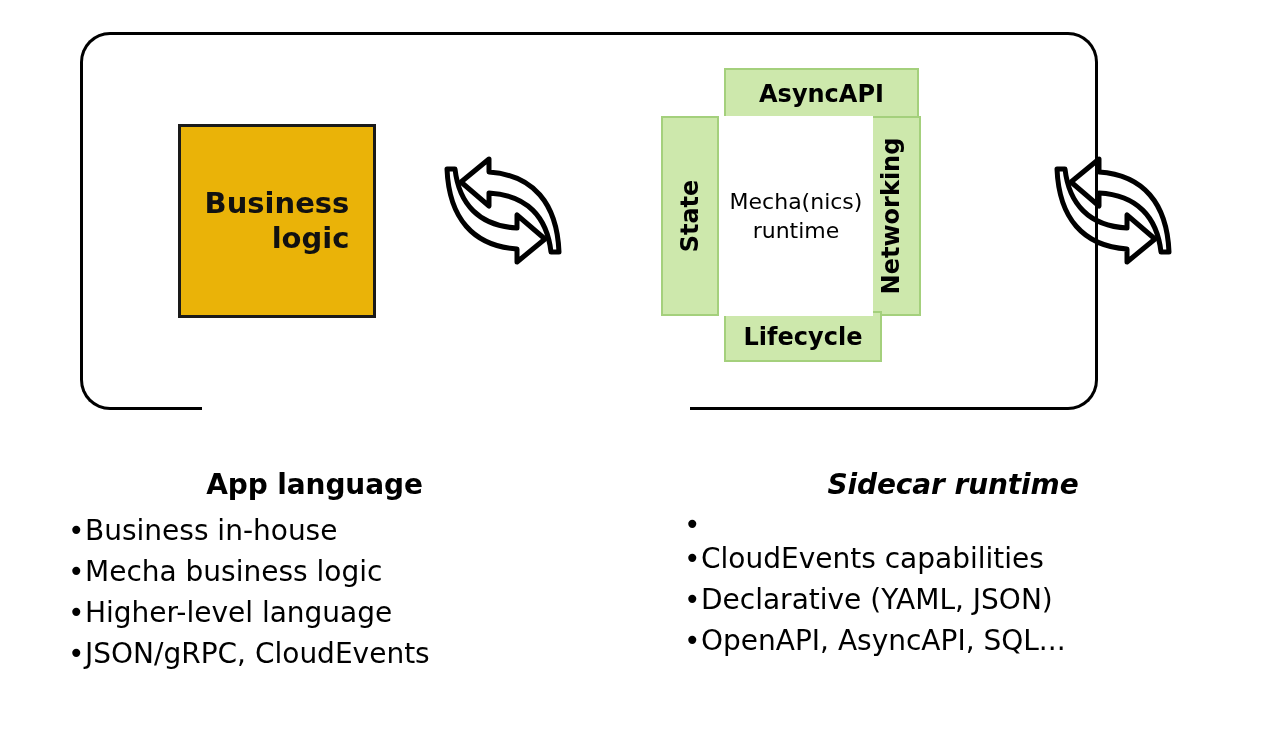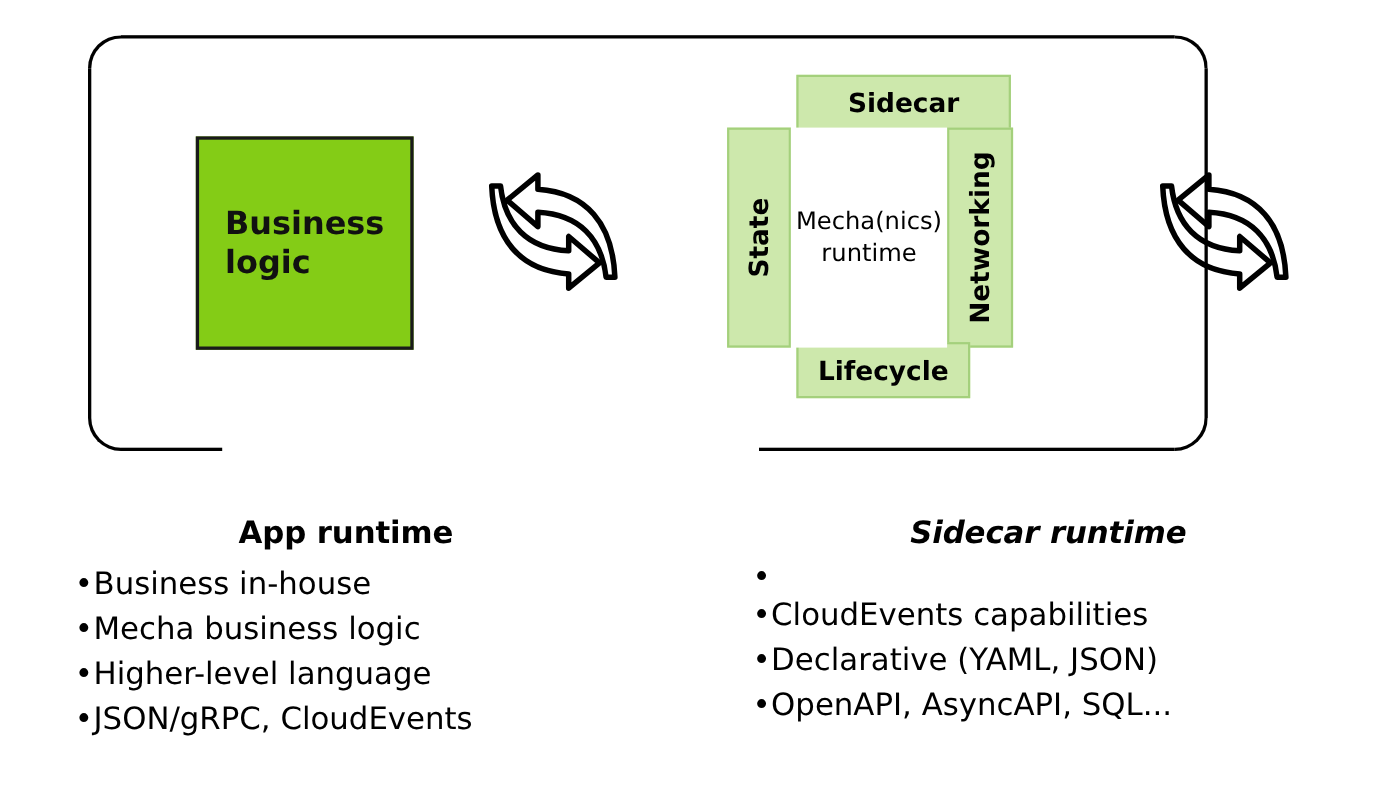--- a/index.html
+++ b/index.html
@@ -108,27 +108,27 @@
     white-space: nowrap;
   }
 
   
   .business-box {
     position: absolute;
     left: 178px;
     top: 124px;
     width: 198px;
     height: 194px;
-    background: #84cc16;
+    background: #eab308;
     border: 3px solid #1a1a1a;
     box-sizing: border-box;
     display: flex;
     align-items: center;
     justify-content: center;
-    text-align: left;
+    text-align: right;
     font-size: 29px;
     font-weight: bold;
     line-height: 1.22;
     color: #111111;
   }
 
   
   .sidecar-wrap {
     position: absolute;
     left: 661px;
@@ -175,21 +175,21 @@
   }
   .cap-left .vtext,
   .cap-right .vtext {
     transform: rotate(-90deg);
     white-space: nowrap;
   }
   .core {
     position: absolute;
     left: 58px;
     top: 48px;
-    width: 142px;
+    width: 154px;
     height: 200px;
     background: #ffffff;
     display: flex;
     align-items: center;
     justify-content: center;
     text-align: center;
     font-size: 22px;
     line-height: 1.32;
     color: #000000;
   }
@@ -269,21 +269,21 @@
     <svg width="160" height="155" viewBox="0 0 160 155" xmlns="http://www.w3.org/2000/svg">
       <g fill="none" stroke="#000000" stroke-width="5" stroke-linejoin="round" stroke-linecap="round">
         <path d="M 66 26 L 38 49 L 66 73 L 66 60 C 104 62 124 84 128 119 L 136 119 C 134 70 110 42 66 39 Z"></path>
         <path d="M 94 129 L 122 106 L 94 82 L 94 95 C 56 93 36 71 32 36 L 24 36 C 26 85 50 113 94 116 Z"></path>
       </g>
     </svg>
   </div>
 
   <div class="sidecar-wrap">
     <div class="cap cap-top">
-      <span>Sidecar</span>
+      <span>AsyncAPI</span>
     </div>
     <div class="cap cap-left">
       <span class="vtext">State</span>
     </div>
     <div class="cap cap-right">
       <span class="vtext">Networking</span>
     </div>
     <div class="cap cap-bottom">
       <span>Lifecycle</span>
     </div>
@@ -297,21 +297,21 @@
       <g fill="none" stroke="#000000" stroke-width="5" stroke-linejoin="round" stroke-linecap="round">
         <path d="M 66 26 L 38 49 L 66 73 L 66 60 C 104 62 124 84 128 119 L 136 119 C 134 70 110 42 66 39 Z"></path>
         <path d="M 94 129 L 122 106 L 94 82 L 94 95 C 56 93 36 71 32 36 L 24 36 C 26 85 50 113 94 116 Z"></path>
       </g>
     </svg>
   </div>
 
   <div class="columns">
 
     <div class="column column-left">
-      <div class="col-title">App runtime</div>
+      <div class="col-title">App language</div>
       <ul class="bullets">
         <li>
             <span class="bullet-dot">•</span>
             <span>Business in-house</span>
           </li>
         <li>
             <span class="bullet-dot">•</span>
             <span>Mecha business logic</span>
           </li>
         <li>

